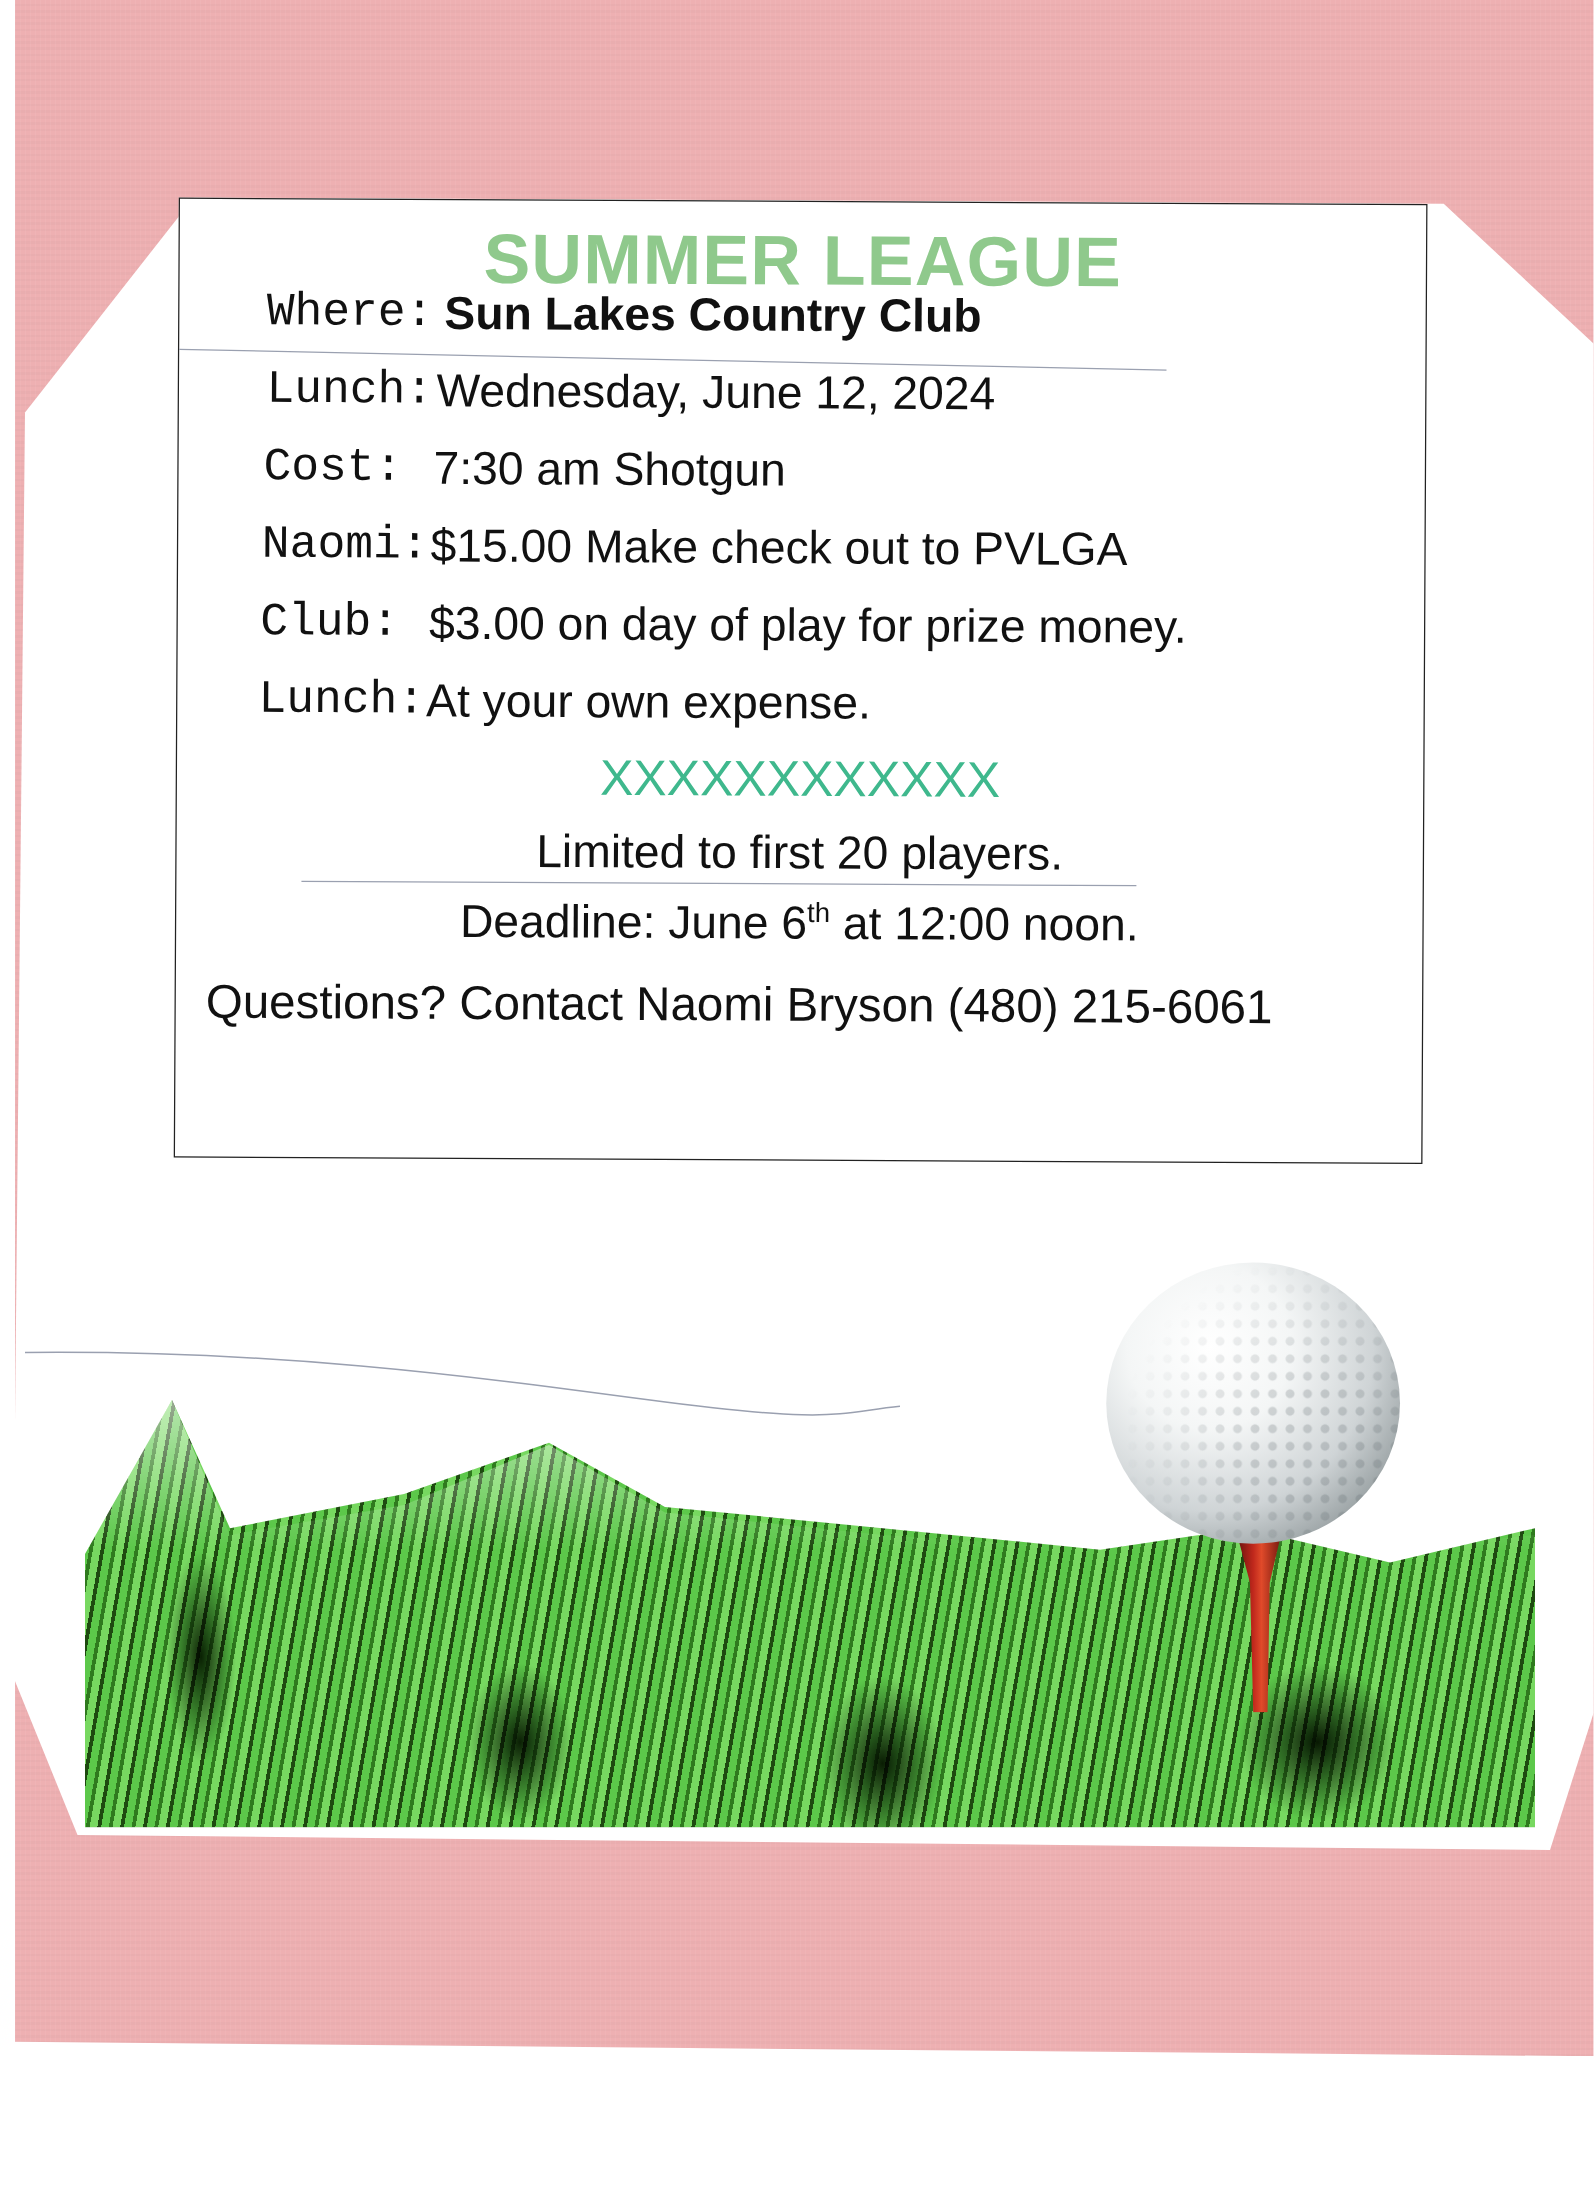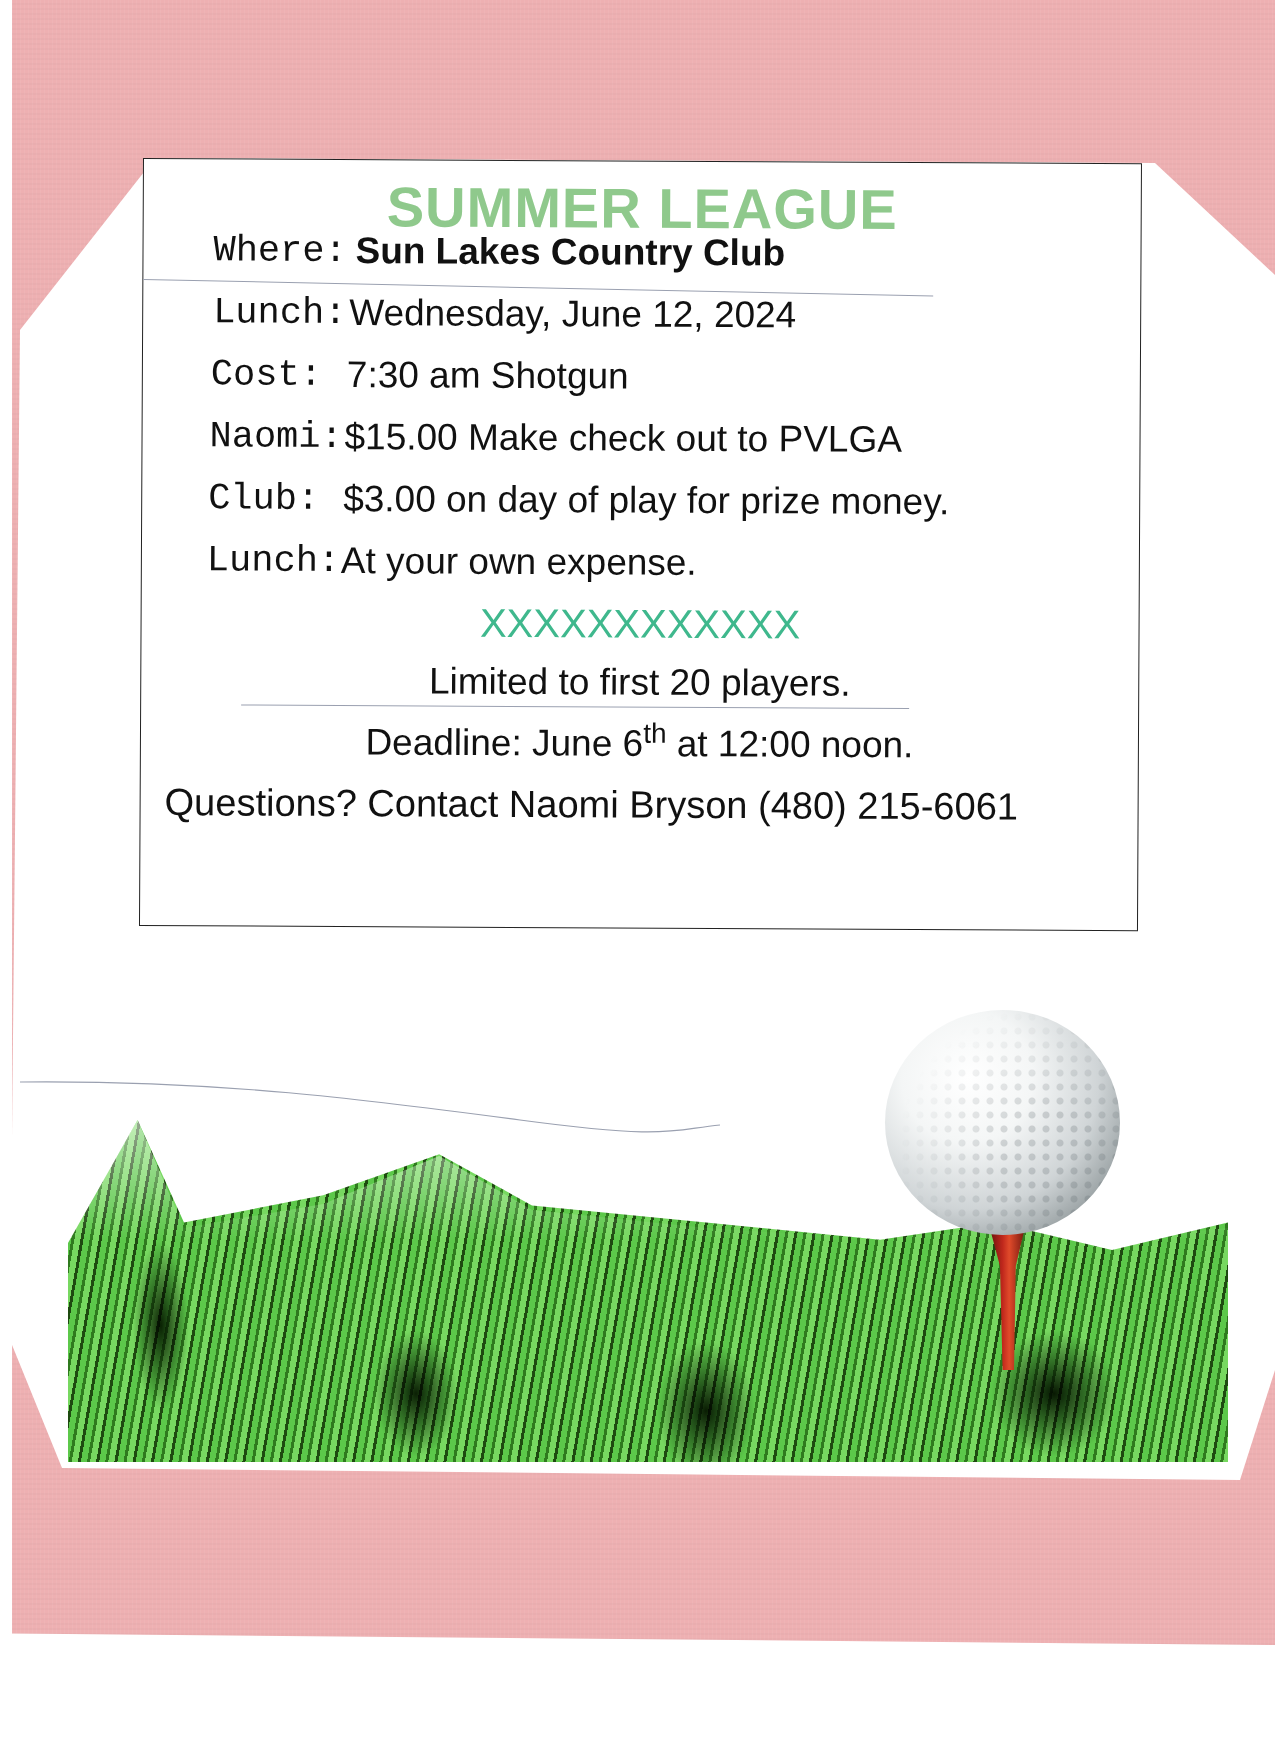--- a/index.html
+++ b/index.html
@@ -33,21 +33,21 @@
     .row { position: absolute; font-size: 37px; color: #111; white-space: nowrap; }
     .row .lbl { position: absolute; left: 0; font-family: Liberation Mono, monospace; }
     .row .val { position: absolute; left: 150px; }
     .row .val.bold { font-weight: bold; }
     .divider { position: absolute; height: 1px; background: #9aa0b0; }
     .xline {
       position: absolute; left: 0; right: 0; top: 505px; text-align: center;
       font-size: 40px; color: #3fb88d; letter-spacing: 0px;
     }
     .center-line { position: absolute; left: 0; right: 0; text-align: center; font-size: 37px; color: #111; white-space: nowrap; }
-    .center-line sup { font-size: 28px; }
+    .center-line sup { font-size: 22px; }
     .contact { position: absolute; left: 24px; top: 708px; font-size: 38px; color: #111; white-space: nowrap; }
 
     .photo-sheet-line {
       position: absolute; left: 20px; top: 1080px; width: 700px; height: 80px;
     }
     .grass {
       position: absolute; left: 68px; top: 1120px; width: 1160px; height: 342px;
       clip-path: polygon(0 36%, 6% 0%, 10% 30%, 22% 22%, 32% 10%, 40% 25%, 55% 30%, 70% 35%, 80% 30%, 90% 38%, 100% 30%, 100% 100%, 0 100%);
       background:
         radial-gradient(ellipse 40px 120px at 8% 60%, #1a2a0a 0, rgba(0,0,0,0) 70%),

